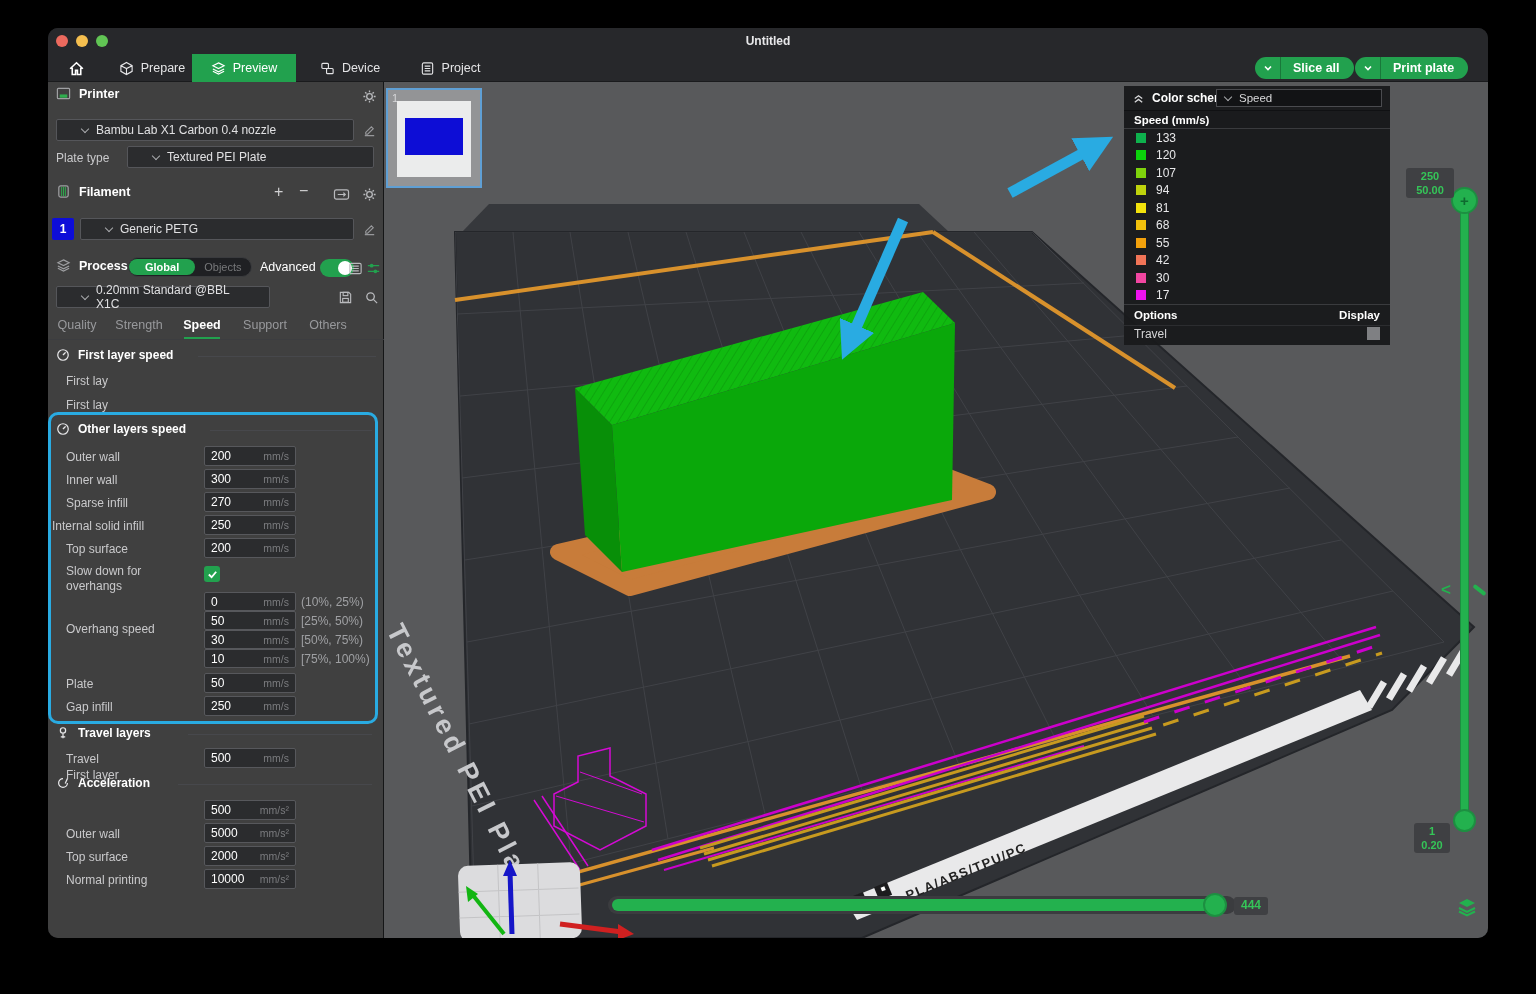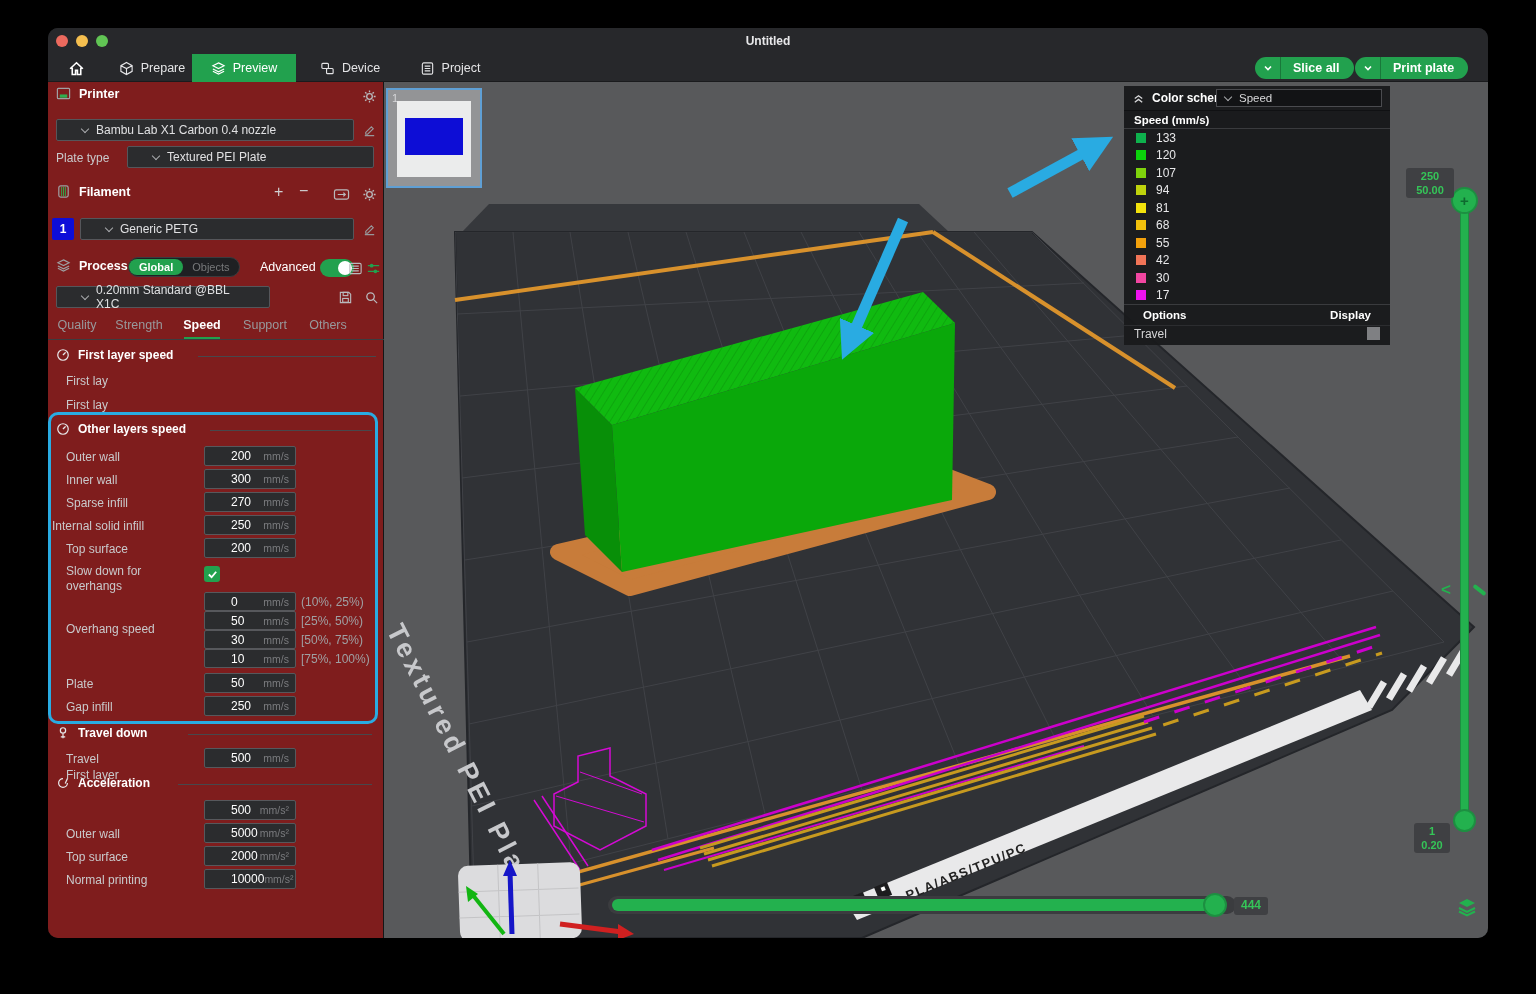--- a/index.html
+++ b/index.html
@@ -13,36 +13,36 @@
 
   
   .navbar { position:absolute; left:0; top:26px; width:100%; height:28px; background:#27282b; border-bottom:1px solid #1a1b1d; }
   .navtab { position:absolute; top:0; height:28px; display:flex; align-items:center; justify-content:center; gap:7px; color:#e4e4e6; font-size:12.5px; cursor:default; }
   .navtab.active { background:#22a14e; color:#fff; }
   .gbtn { position:absolute; top:3px; height:22px; background:#22a14e; border-radius:11px; display:flex; align-items:center; color:#fff; font-size:12.5px; font-weight:bold; }
   .gbtn .chev-seg { width:26px; height:22px; display:flex; align-items:center; justify-content:center; border-right:1px solid rgba(0,0,0,.25); }
   .gbtn .lab { padding:0 14px 0 12px; }
 
   
-  .sidebar { position:absolute; left:0; top:54px; width:336px; height:856px; background:#7f1d1d; border-right:1px solid #151617; }
+  .sidebar { position:absolute; left:0; top:54px; width:336px; height:856px; background:#404040; border-right:1px solid #151617; }
   .abs { position:absolute; }
   .sechead { position:absolute; display:flex; align-items:center; gap:8px; color:#fff; font-size:12.5px; font-weight:bold; }
   .lbl { font-size:12px; color:#c9c9cb; }
   .combo { position:absolute; height:22px; border:1px solid #55565a; border-radius:2px; background:#2b2c2e; display:flex; align-items:center; gap:7px; padding:0 24px; font-size:12px; color:#e0e0e2; }
   .chv { width:8px; height:8px; position:relative; flex:0 0 auto; }
   .chv::before { content:""; position:absolute; left:1px; top:0px; width:5px; height:5px; border-left:1.4px solid #a9aaad; border-bottom:1.4px solid #a9aaad; transform:rotate(-45deg); }
   .ibox { position:absolute; width:92px; height:20px; border:1px solid #57585c; border-radius:2px; background:#2b2c2e; display:flex; align-items:center; justify-content:space-between; padding:0 6px; }
-  .ival { font-size:12px; color:#fff;margin-left:20px; }
+  .ival { font-size:12px; color:#fff; }
   .iunit { font-size:10.5px; color:#7b7c7f; }
   .rng { position:absolute; font-size:12px; color:#9fa0a3; }
   .secline { position:absolute; height:1px; background:#47484c; }
   .ptab { position:absolute; top:236px; transform:translateX(-50%); font-size:12.5px; color:#98999c; }
   .ptab.active { color:#fff; font-weight:bold; }
   .pill { position:absolute; height:20px; border-radius:10px; background:#1f2023; border:1px solid #3a3b3e; display:flex; align-items:center; }
-  .pill .on { background:#22a14e; color:#fff; font-size:11px; font-weight:bold; border-radius:10px; padding:2px 10px; }
+  .pill .on { background:#22a14e; color:#fff; font-size:11px; font-weight:bold; border-radius:10px; padding:2px 16px; }
   .pill .off { color:#77787a; font-size:11px; padding:2px 9px; }
   .toggle { position:absolute; width:34px; height:18px; border-radius:9px; background:#22a14e; }
   .toggle .knob { position:absolute; right:2px; top:2px; width:14px; height:14px; border-radius:50%; background:#fff; }
   .checkbox { position:absolute; width:16px; height:16px; border-radius:3px; background:#22a14e; display:flex; align-items:center; justify-content:center; }
   .badge1 { position:absolute; width:22px; height:22px; background:#0d0dd8; color:#fff; font-size:12px; font-weight:bold; display:flex; align-items:center; justify-content:center; border-radius:2px; }
   .icnbtn { position:absolute; width:18px; height:18px; display:flex; align-items:center; justify-content:center; }
   .pm { position:absolute; color:#d0d0d2; font-size:16px; line-height:16px; }
 
   
   .viewport { position:absolute; left:336px; top:54px; width:1104px; height:856px; background:#58595b; overflow:hidden; }
@@ -54,21 +54,21 @@
   .thumb .num { position:absolute; left:4px; top:2px; font-size:11px; color:#d6d7d9; }
 
   
   .legend { position:absolute; left:1076px; top:58px; width:266px; background:rgba(25,26,28,.96); z-index:30; }
   .lg-head { position:relative; height:24px; display:flex; align-items:center; gap:7px; padding:0 8px; color:#fff; font-size:12px; font-weight:bold; }
   .lg-dd { position:absolute; left:92px; top:3px; width:166px; height:18px; background:#121315; border:1px solid #4a4b4f; display:flex; align-items:center; gap:7px; padding:0 7px; font-size:11.5px; color:#d8d8da; font-weight:normal; }
   .lg-sub { height:19px; background:#1a1b1d; border-top:1px solid #101113; border-bottom:1px solid #3a3b3e; display:flex; align-items:center; padding:0 10px; color:#fff; font-size:11.5px; font-weight:bold; }
   .lg-item { height:17.5px; display:flex; align-items:center; padding:0 12px; gap:10px; }
   .lg-sw { width:10px; height:10px; flex:0 0 auto; }
   .lg-val { font-size:12px; color:#e8e8ea; }
-  .lg-opts { height:21px; display:flex; align-items:center; justify-content:space-between; padding:0 19px; color:#fff; font-size:11.5px; font-weight:bold; border-top:1px solid #3a3b3e; }
+  .lg-opts { height:21px; display:flex; align-items:center; justify-content:space-between; padding:0 10px; color:#fff; font-size:11.5px; font-weight:bold; border-top:1px solid #3a3b3e; }
   .lg-trav { height:20px; display:flex; align-items:center; justify-content:space-between; padding:0 10px 4px; color:#d4d4d6; font-size:12px; border-top:1px solid #2c2d30; }
   .lg-cb { width:13px; height:13px; background:#7f8083; }
 
   
   .callout { position:absolute; background:#29abe2; color:#fff; font-weight:bold; font-size:15px; line-height:20px; border-radius:5px; padding:4px 9px; z-index:50; }
   .hlbox { position:absolute; left:0px; top:384px; width:330px; height:312px; border:3px solid #29abe2; border-radius:10px; z-index:45; pointer-events:none; }
   .arrows { position:absolute; left:0; top:0; z-index:40; pointer-events:none; }
 
   
   .vtrack { position:absolute; left:1412px; top:172px; width:9px; height:620px; background:#23b14e; border:1px solid #1d8f41; border-radius:4px; z-index:32; }
@@ -348,21 +348,21 @@
     <div class="ibox" style="left:156px;top:614px">
         <span class="ival">250</span>
         <span class="iunit">mm/s</span>
       </div>
 
     <div class="sechead" style="left:8px;top:644px;font-size:12px">
       <svg width="14" height="14" viewBox="0 0 16 16">
           <circle cx="8" cy="5" r="3" fill="none" stroke="#e8e8ea" stroke-width="1.4"></circle>
           <path d="M8 8v6M5.5 12.5h5" stroke="#e8e8ea" stroke-width="1.4"></path>
         </svg>
-      <span>Travel down</span>
+      <span>Travel layers</span>
     </div>
     <div class="secline" style="left:140px;top:652px;width:184px"></div>
     <span class="lbl abs" style="left:18px;top:670px">Travel</span>
     <div class="ibox" style="left:156px;top:666px">
         <span class="ival">500</span>
         <span class="iunit">mm/s</span>
       </div>
 
     <div class="sechead" style="left:8px;top:694px;font-size:12px">
       <svg width="14" height="14" viewBox="0 0 16 16">

